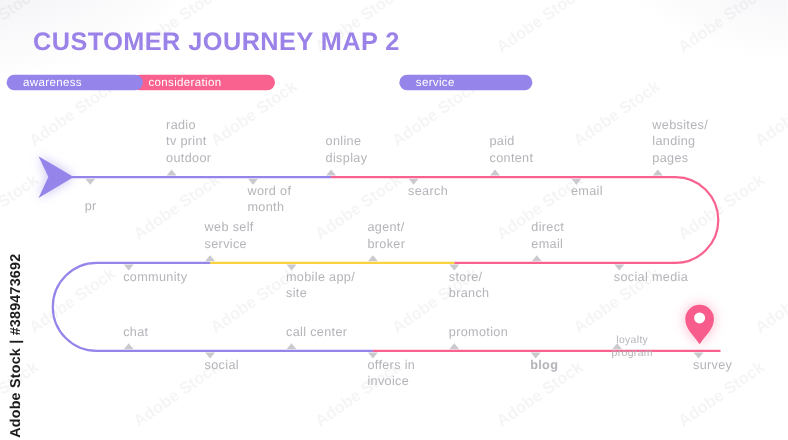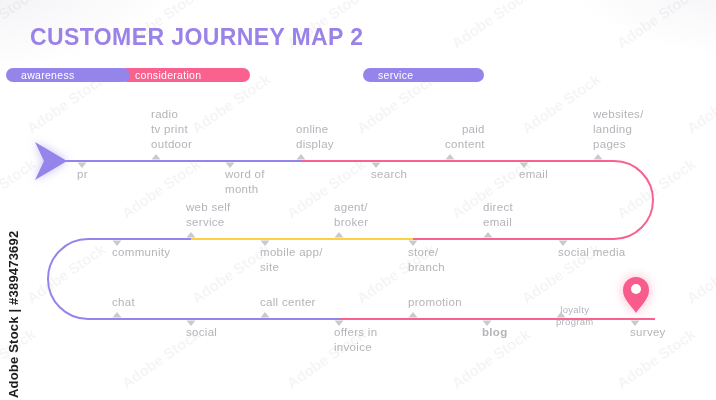--- a/index.html
+++ b/index.html
@@ -119,26 +119,26 @@
         <path d="M630.5 320.5 L639.5 320.5 L635 326 Z" fill="#cacace"></path>
       </g>
     <polygon points="35,142 67,161 35,180 44,161" style="filter:drop-shadow(0 0 5px rgba(150,130,235,.55))" fill="#9584ea"></polygon>
     <g style="filter:drop-shadow(0 0 6px rgba(250,95,140,.45))">
       <path id="pin-body" d="M636 313 C630 304 623 299 623 290 A13 13 0 1 1 649 290 C649 299 642 304 636 313 Z" fill="#f85c8c"></path>
       <circle cx="636" cy="289" r="5" fill="#ffffff"></circle>
     </g>
   </svg>
 
   <div id="labels">
-      <div class="tp-label" style="left: 77px; top: 167px;">pr</div>
+      <div class="tp-label" style="left: 77px; top: 181px;">pr</div>
       <div class="tp-label" style="left: 151px; bottom: 248px; margin-top: 48px;">radio<br>tv print<br>outdoor</div>
       <div class="tp-label" style="left: 225px; top: 167px;">word of<br>month</div>
       <div class="tp-label" style="left: 296px; bottom: 248px;">online<br>display</div>
       <div class="tp-label" style="left: 371px; top: 167px;">search</div>
-      <div class="tp-label" style="left: 445px; bottom: 248px; text-align: right;">paid<br>content</div>
+      <div class="tp-label" style="left: 445px; bottom: 248px;">paid<br>content</div>
       <div class="tp-label" style="left: 519px; top: 167px;">email</div>
       <div class="tp-label" style="left: 593px; bottom: 248px;">websites/<br>landing<br>pages</div>
       <div class="tp-label" style="left: 558px; top: 245px;">social media</div>
       <div class="tp-label" style="left: 483px; bottom: 170px;">direct<br>email</div>
       <div class="tp-label" style="left: 408px; top: 245px;">store/<br>branch</div>
       <div class="tp-label" style="left: 334px; bottom: 170px;">agent/<br>broker</div>
       <div class="tp-label" style="left: 260px; top: 245px;">mobile app/<br>site</div>
       <div class="tp-label" style="left: 186px; bottom: 170px;">web self<br>service</div>
       <div class="tp-label" style="left: 112px; top: 245px;">community</div>
       <div class="tp-label" style="left: 112px; bottom: 90px;">chat</div>

